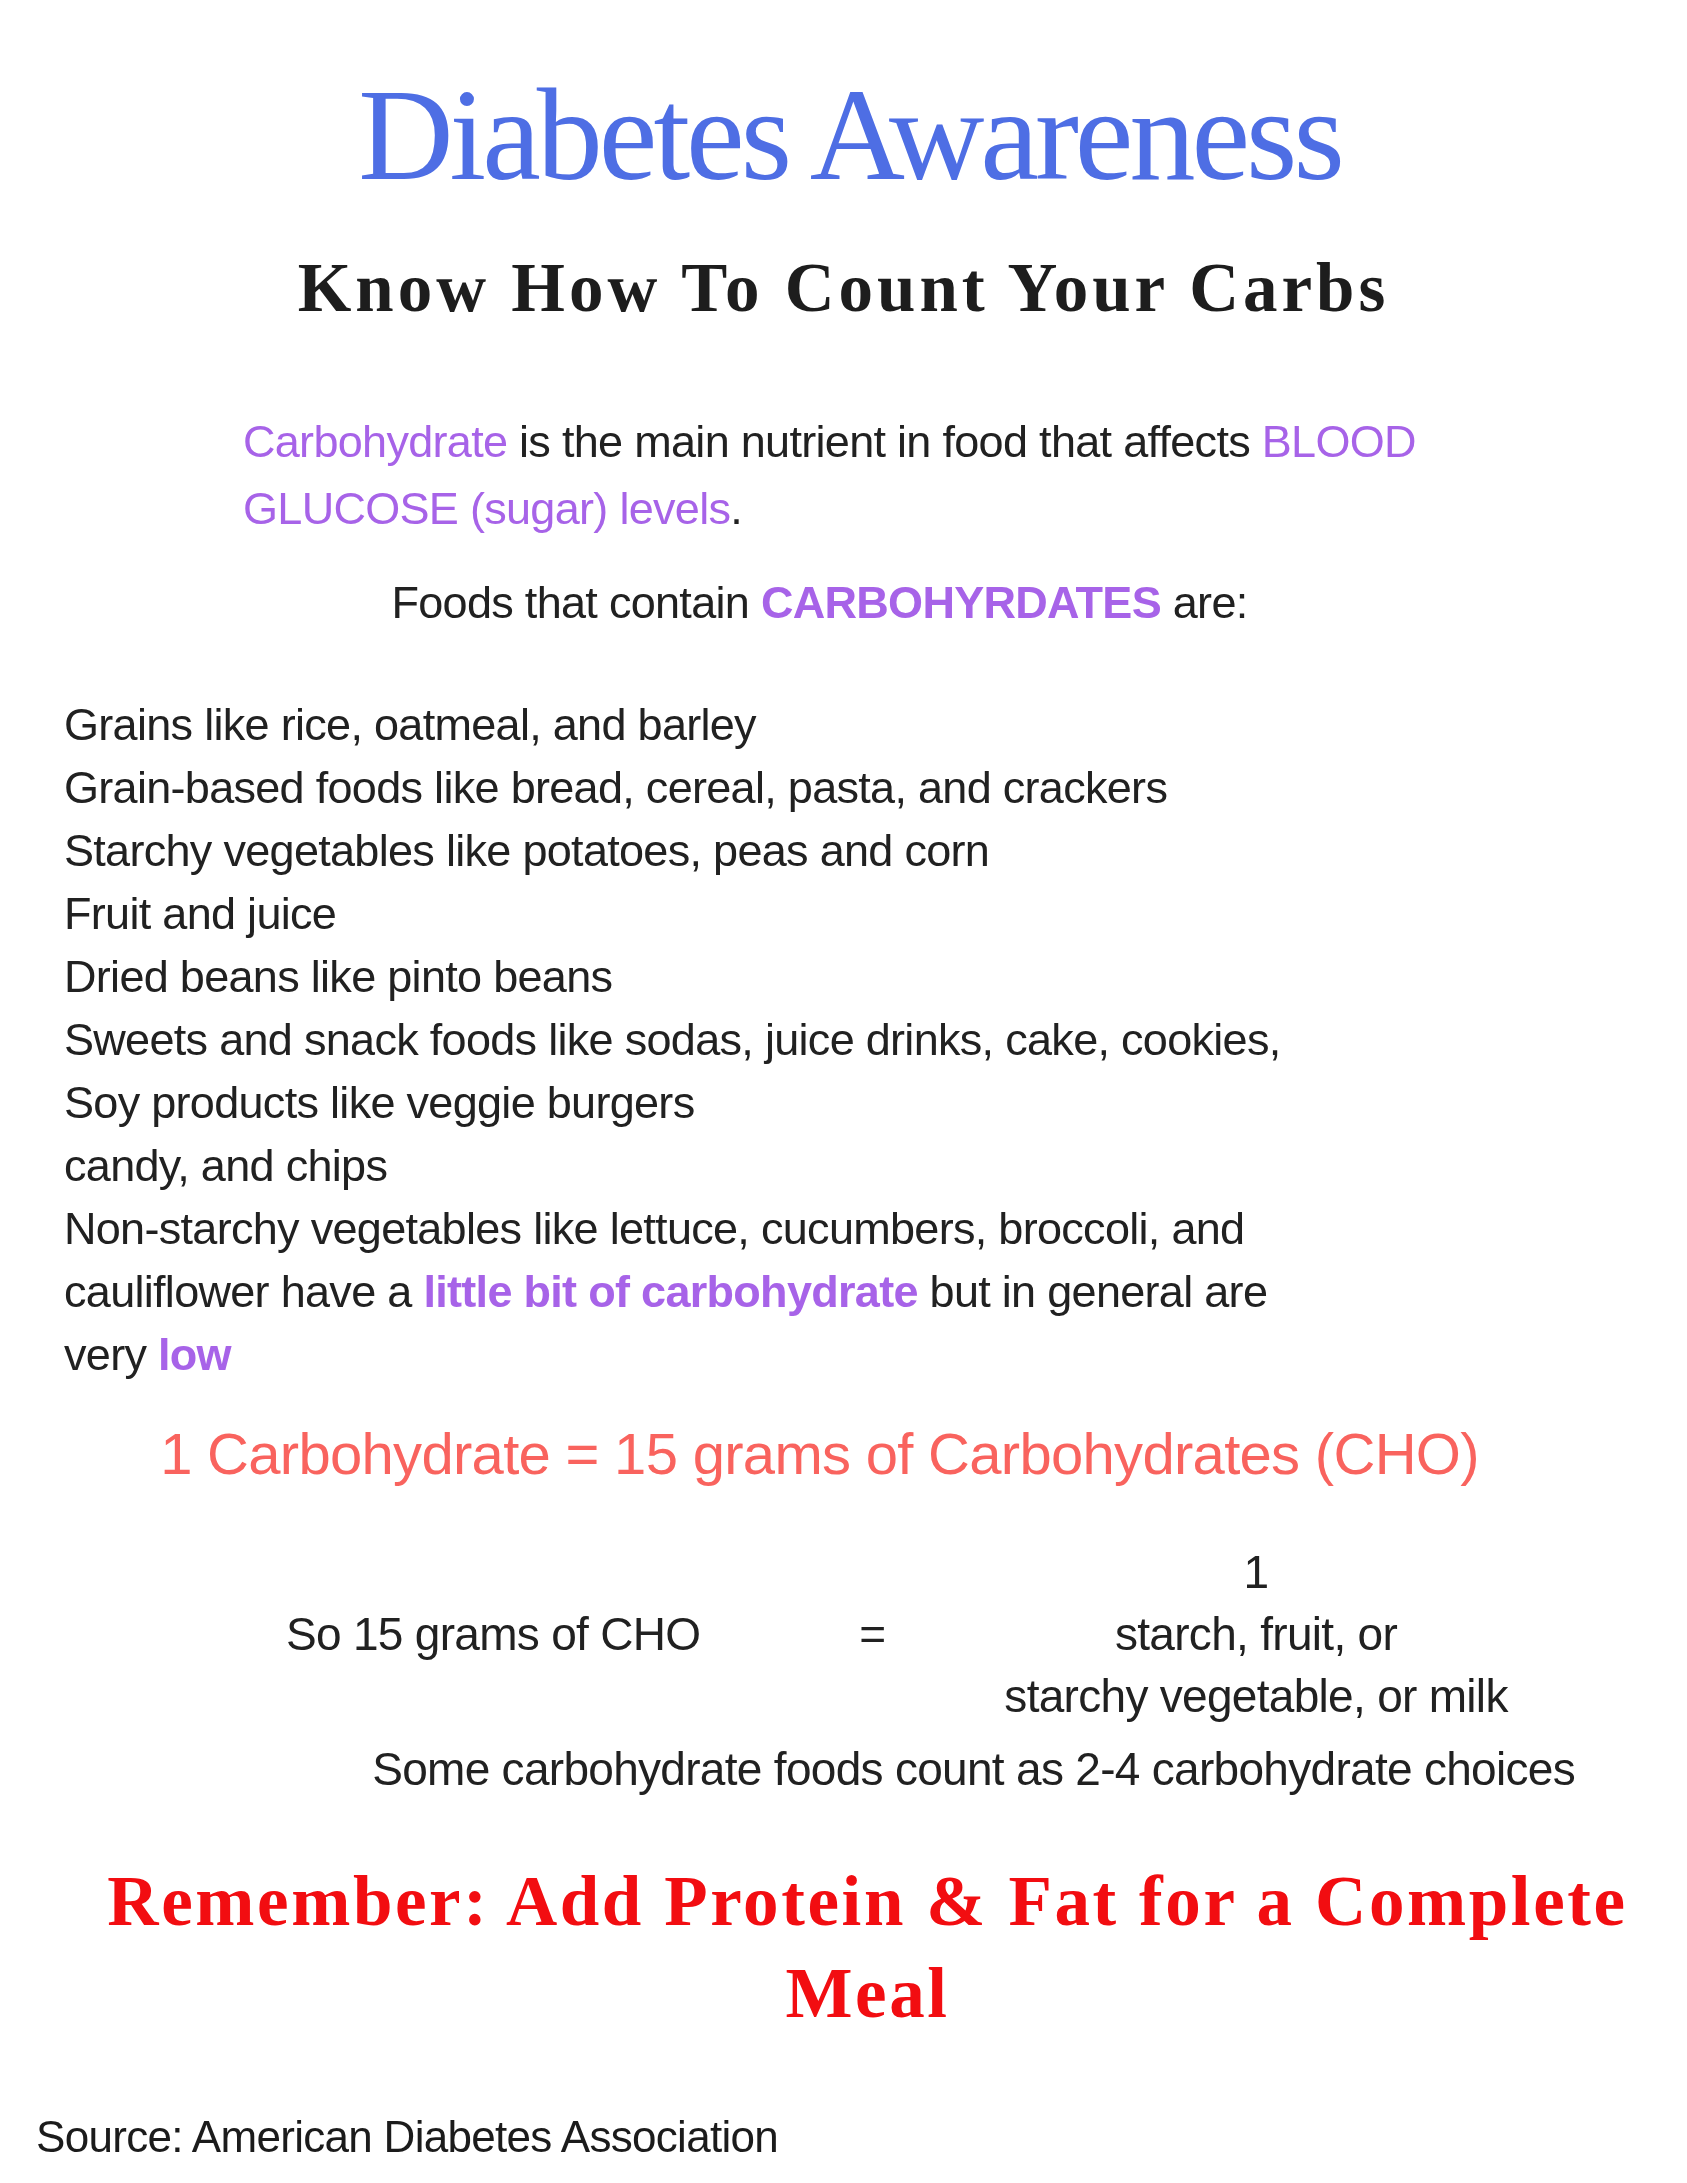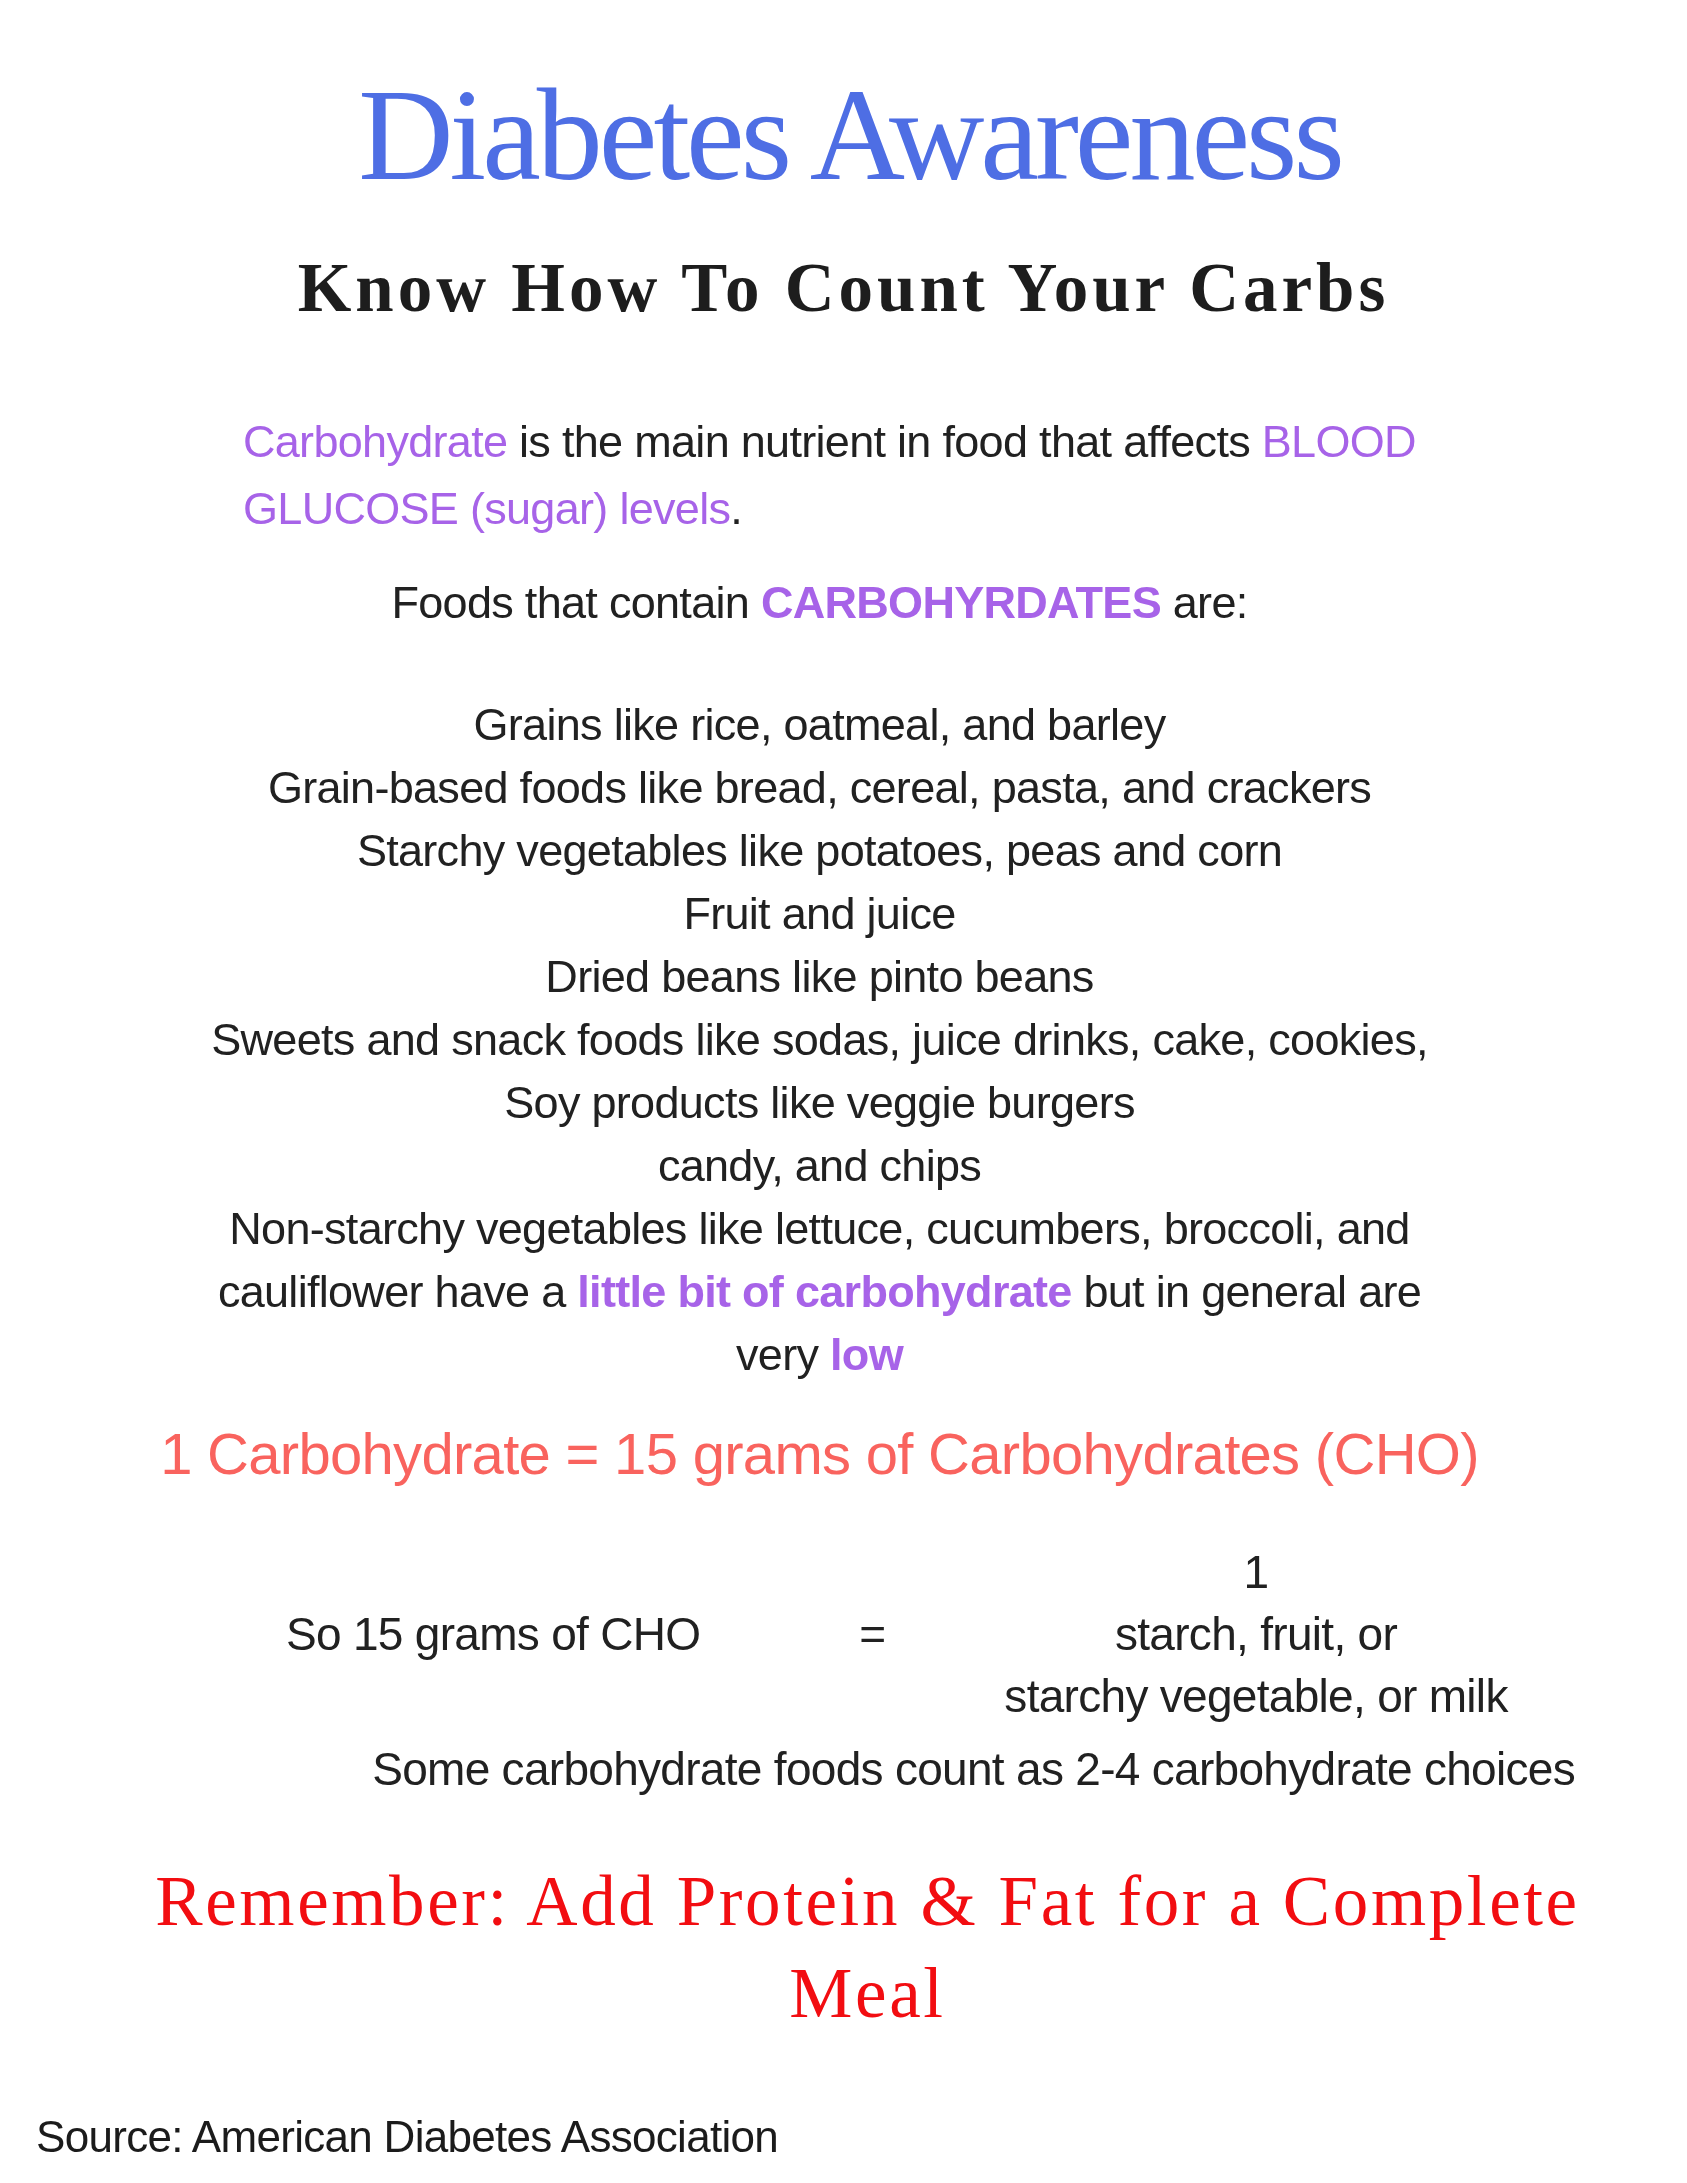--- a/index.html
+++ b/index.html
@@ -43,21 +43,20 @@
   .purple-bold { color:var(--purple,#a763e8); font-weight:700; }
   .foods-heading {
     margin-top:26.5px;
     text-align:center;
     font-size:45px;
     line-height:1.5;
     letter-spacing:-0.7px;
   }
   .food-list {
     margin-top:56px;
-    text-align:center;
     font-size:45px;
     line-height:1.4;
     letter-spacing:-0.7px;
   }
   .headline-red {
     margin-top:30px;
     text-align:center;
     font-size:58px;
     line-height:1.3;
     letter-spacing:-0.7px;
@@ -83,21 +82,21 @@
     margin-top:10px;
     text-align:right;
     font-size:46px;
     line-height:1.4;
     letter-spacing:-0.7px;
   }
   .remember {
     margin-top:53px;
     text-align:center;
     font-family:"Liberation Serif", serif;
-    font-weight:400;
+    font-weight:700;
     font-size:71px;
     line-height:1.3;
     letter-spacing:2.6px;
     color:var(--red,#f20d11);
     padding-left:48px;
   }
   .source {
     position:absolute;
     left:36px;
     top:2112px;

